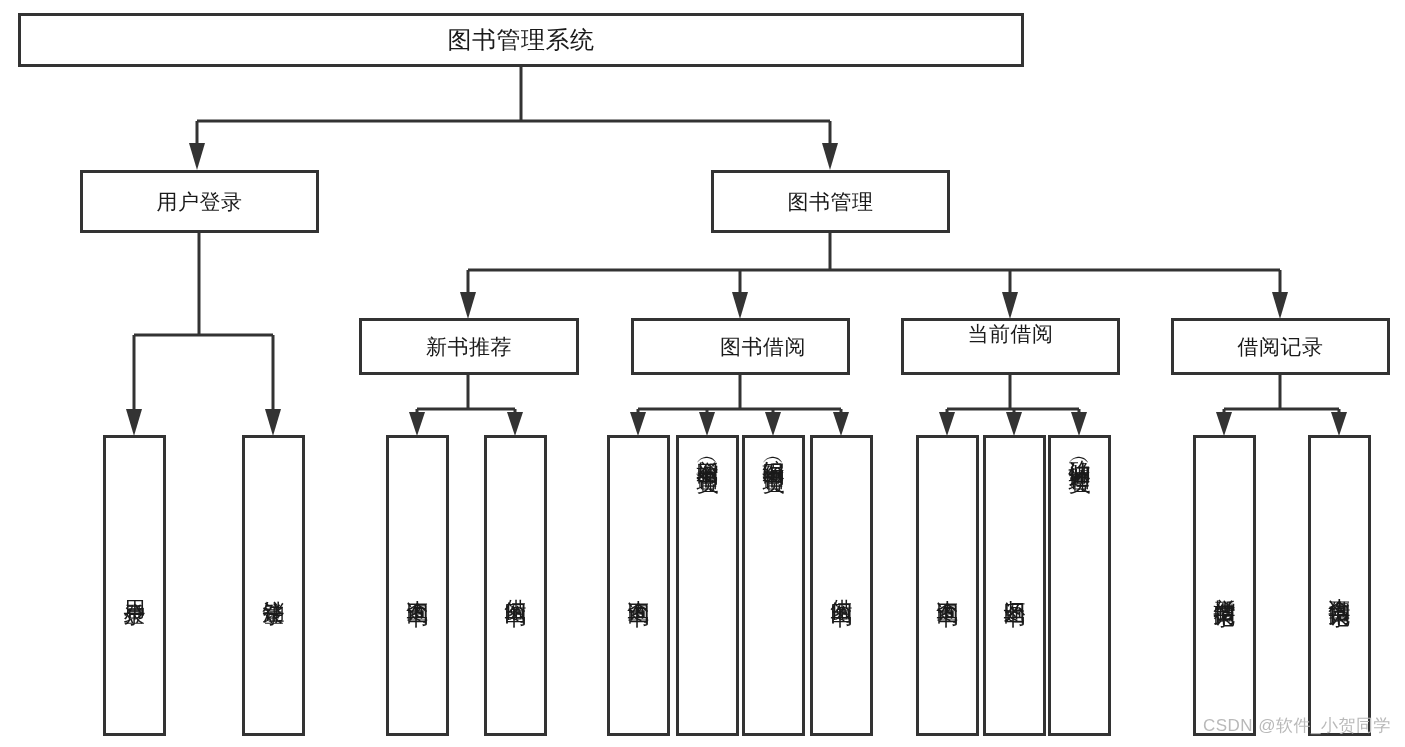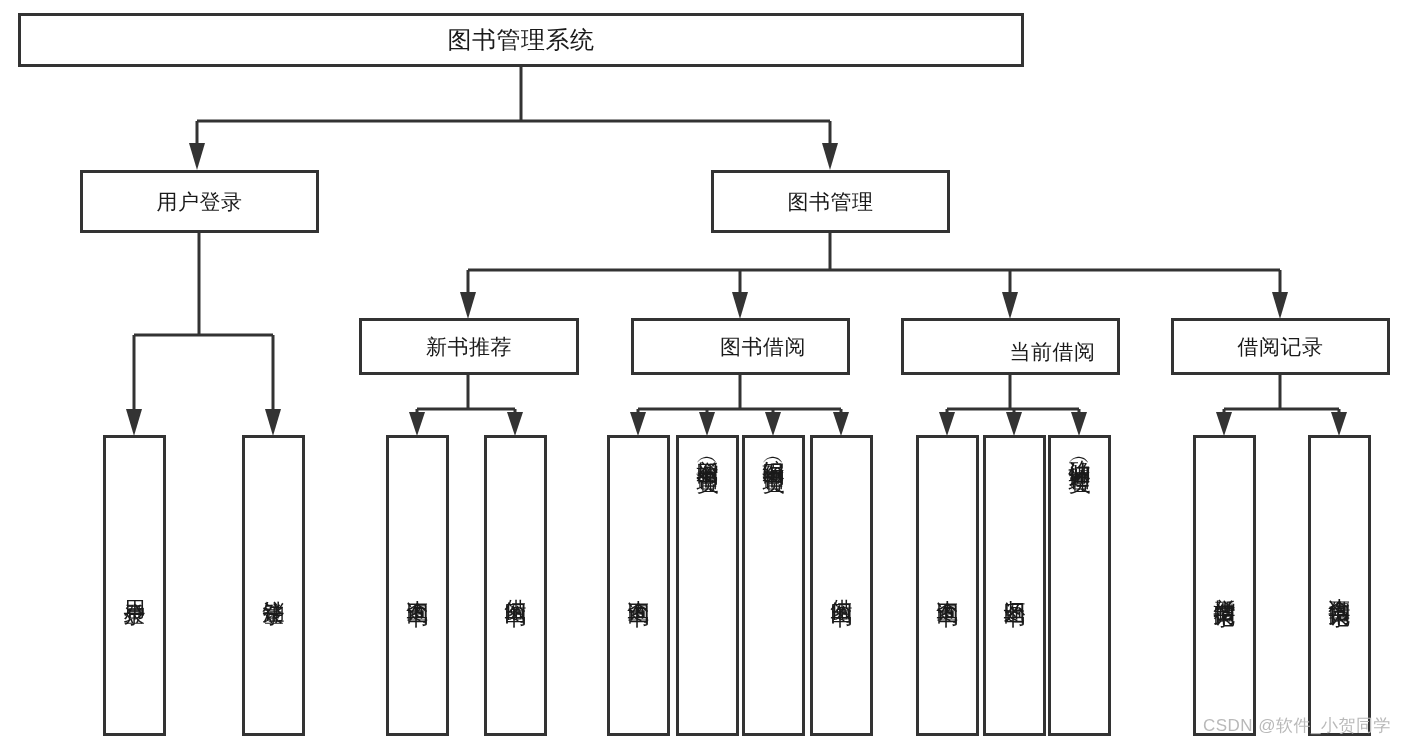--- a/index.html
+++ b/index.html
@@ -167,21 +167,21 @@
     <rect class="node-rect" x="1309.5" y="436.5" width="60" height="298"></rect>
   </svg>
 
   <div class="node-label-h" style="left:19px; top:14px; width:1004px; height:52px; font-size:24px;">图书管理系统</div>
 
   <div class="node-label-h" style="left:81px; top:171px; width:237px; height:61px;">用户登录</div>
   <div class="node-label-h" style="left:360px; top:319px; width:218px; height:55px;">新书推荐</div>
 
   <div class="node-label-h" style="left:712px; top:171px; width:237px; height:61px;">图书管理</div>
   <div class="node-label-h" style="left:632px; top:319px; width:262px; height:55px;">图书借阅</div>
-  <div class="node-label-h" style="left:902px; top:319px; width:217px; height:66px;padding-left:42px;">当前借阅</div>
+  <div class="node-label-h" style="left:902px; top:301px; width:217px; height:66px;">当前借阅</div>
   <div class="node-label-h" style="left:1172px; top:319px; width:217px; height:55px;">借阅记录</div>
 
   <div class="node-label-v" style="left:104px; top:436px; width:61px; height:299px;">用户登录</div>
   <div class="node-label-v" style="left:243px; top:436px; width:61px; height:299px;">注销登录</div>
 
   <div class="node-label-v" style="left:387px; top:436px; width:61px; height:299px;">查询图书</div>
   <div class="node-label-v" style="left:485px; top:436px; width:61px; height:299px;">借阅图书</div>
 
   <div class="node-label-v" style="left:608px; top:436px; width:61px; height:299px;">查询图书</div>
   <div class="node-label-v" style="left:677px; top:436px; width:61px; height:299px; justify-content:flex-start; padding-top:6px; box-sizing:border-box;">新增图书（管理员）</div>

